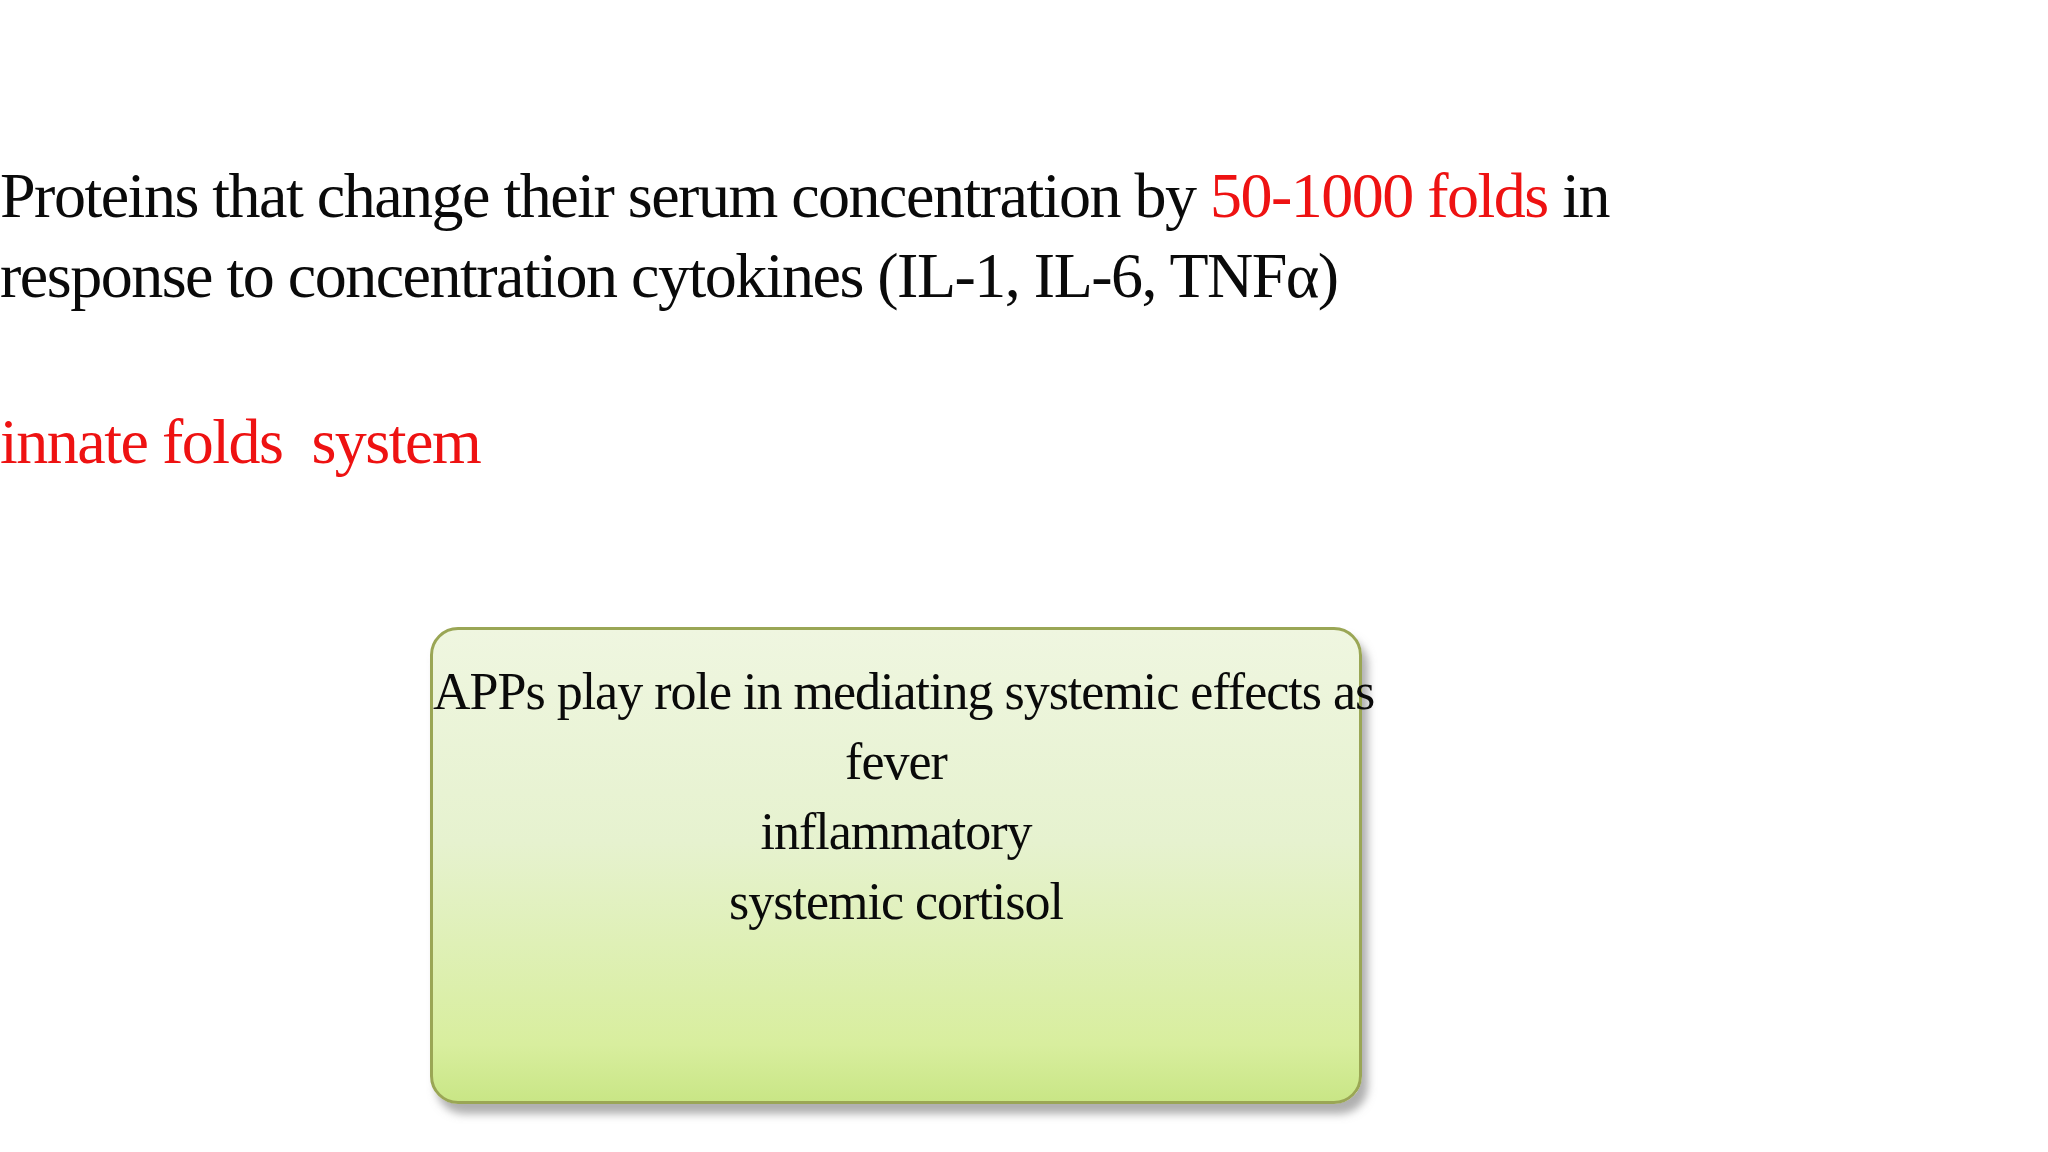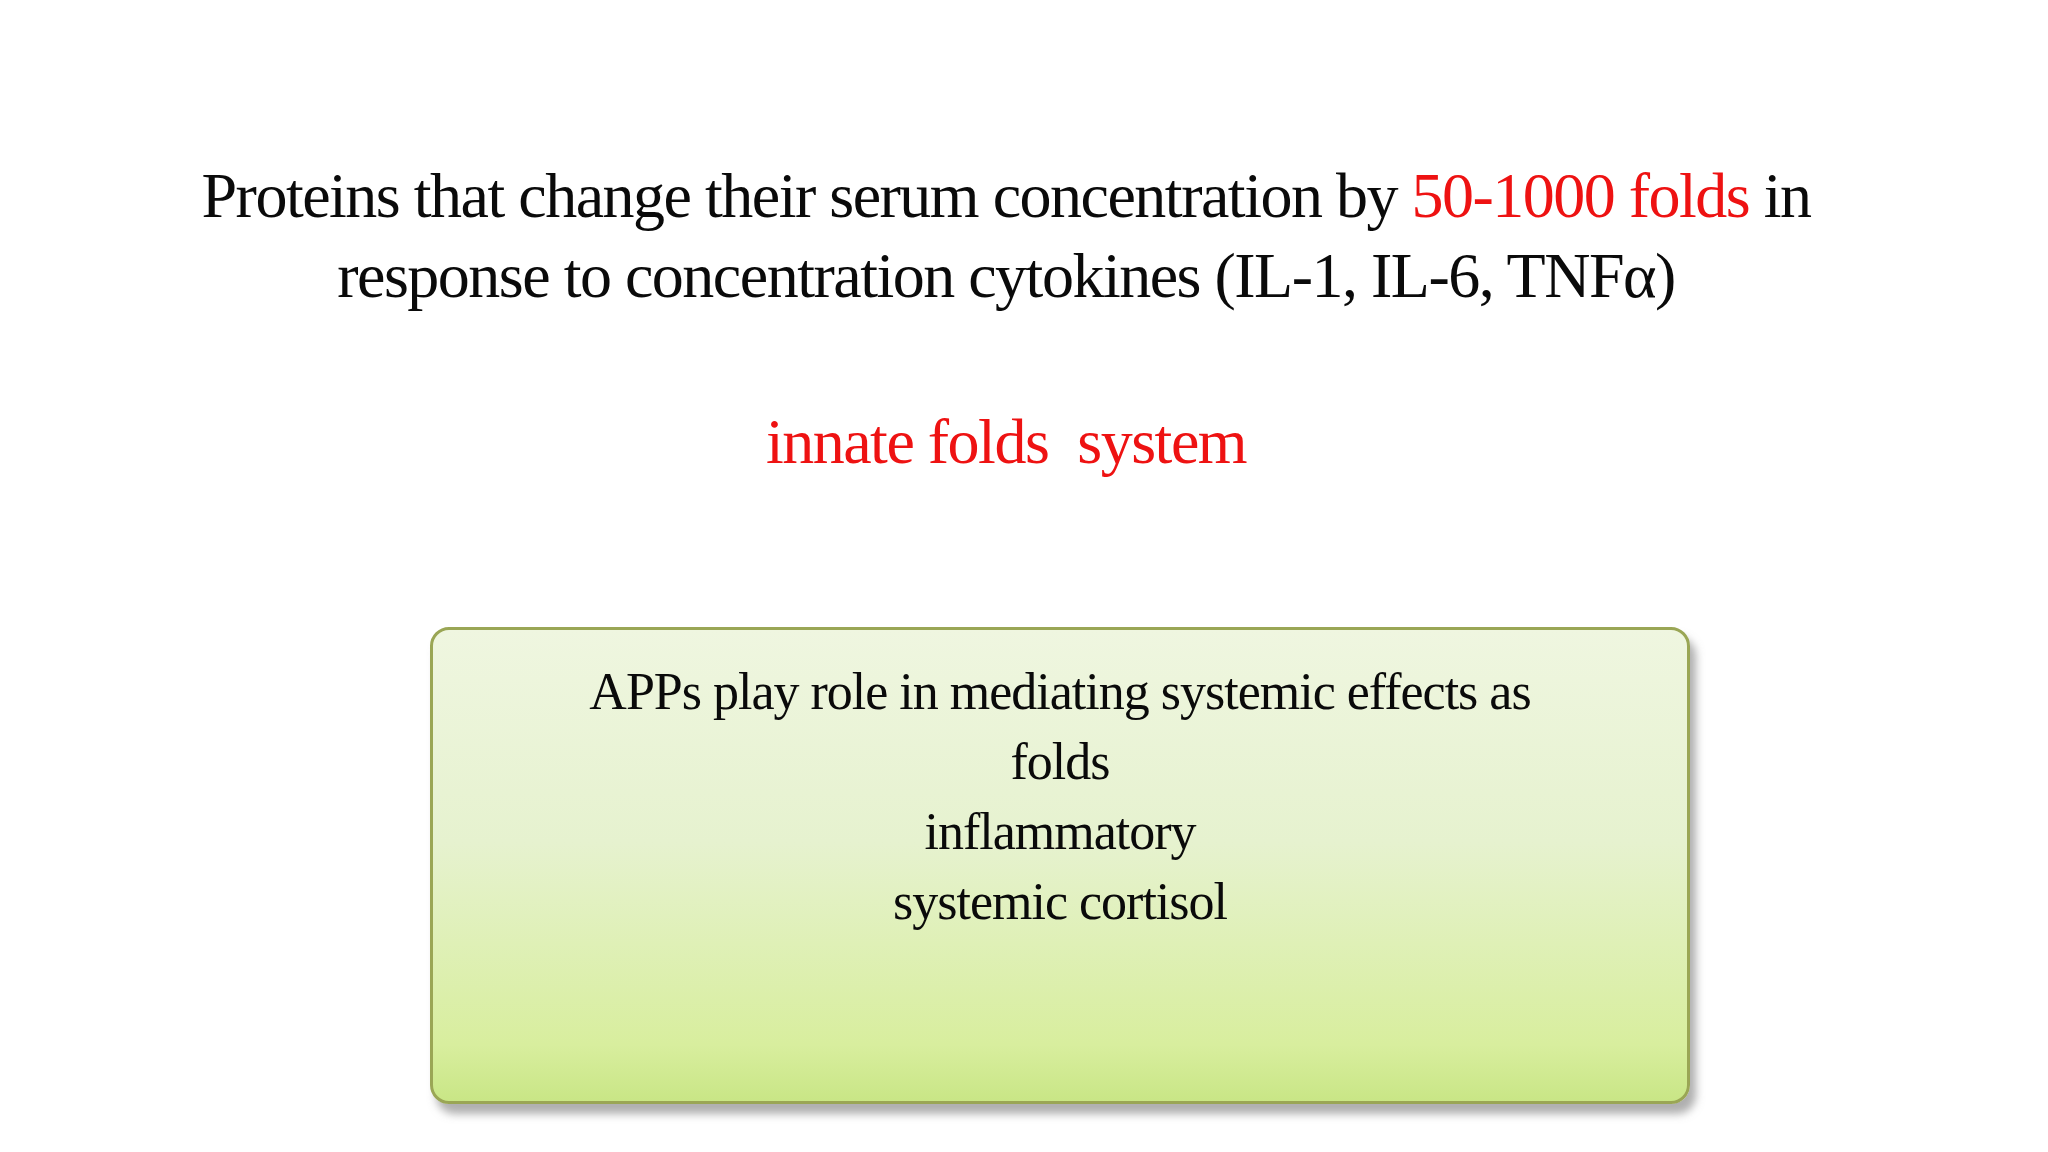--- a/index.html
+++ b/index.html
@@ -13,44 +13,44 @@
     height: 1152px;
     background: #ffffff;
     overflow: hidden;
     font-family: "Liberation Serif", "DejaVu Serif", serif;
     color: #0a0a0a;
   }
   .textblock {
     position: absolute;
     left: 0;
     width: 2012px;
-    text-align: center;
+    text-align: left;
     letter-spacing: -1.5px;
   }
   .title-block {
     top: 156px;
     font-size: 64px;
     line-height: 80px;
   }
   .statement-block {
     top: 400px;
     font-size: 64px;
     line-height: 84px;
   }
   .line { white-space: pre; }
   .red { color: var(--accent_red, #ee1212); }
   .apps-box {
     position: absolute;
     left: 430px;
     top: 627px;
-    width: 1260px;
+    width: 932px;
     height: 477px;
     box-sizing: border-box;
     border: 3px solid var(--box_border, #9aa655);
-    border-radius: 19px;
+    border-radius: 28px;
     background: linear-gradient(180deg,
       var(--box_fill_top, #eff6e0) 0%,
       #e6f2cf 45%,
       #d8ee9e 88%,
       var(--box_fill_bottom, #c9e686) 100%);
     box-shadow: 6px 10px 8px rgba(110, 110, 110, 0.55);
   }
   .apps-box-text {
     padding-top: 27px;
     text-align: center;
@@ -69,19 +69,19 @@
     <div class="line">response to concentration cytokines (IL-1, IL-6, TNFα)</div>
   </div>
 
   <div class="textblock statement-block">
     <div class="line red">innate folds  system</div>
   </div>
 
   <div class="apps-box">
     <div class="apps-box-text">
       <div class="line">APPs play role in mediating systemic effects as</div>
-      <div class="line">folds</div>
+      <div class="line">fever</div>
       <div class="line">inflammatory</div>
       <div class="line">systemic cortisol</div>
     </div>
   </div>
 
 </div>
 
 </body></html>

